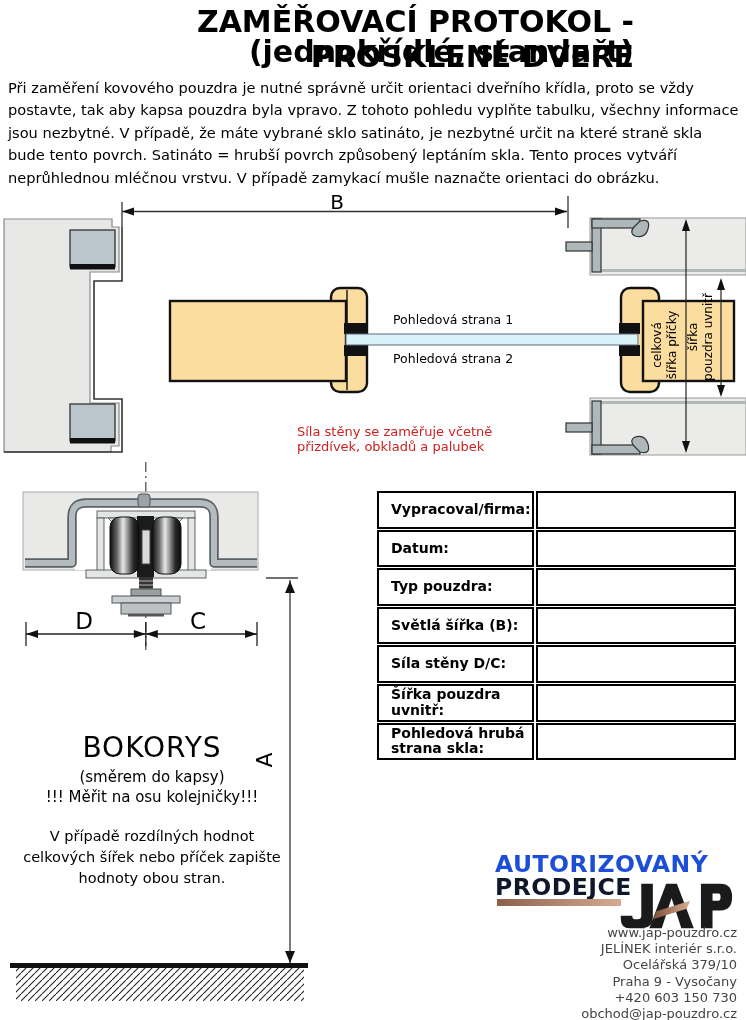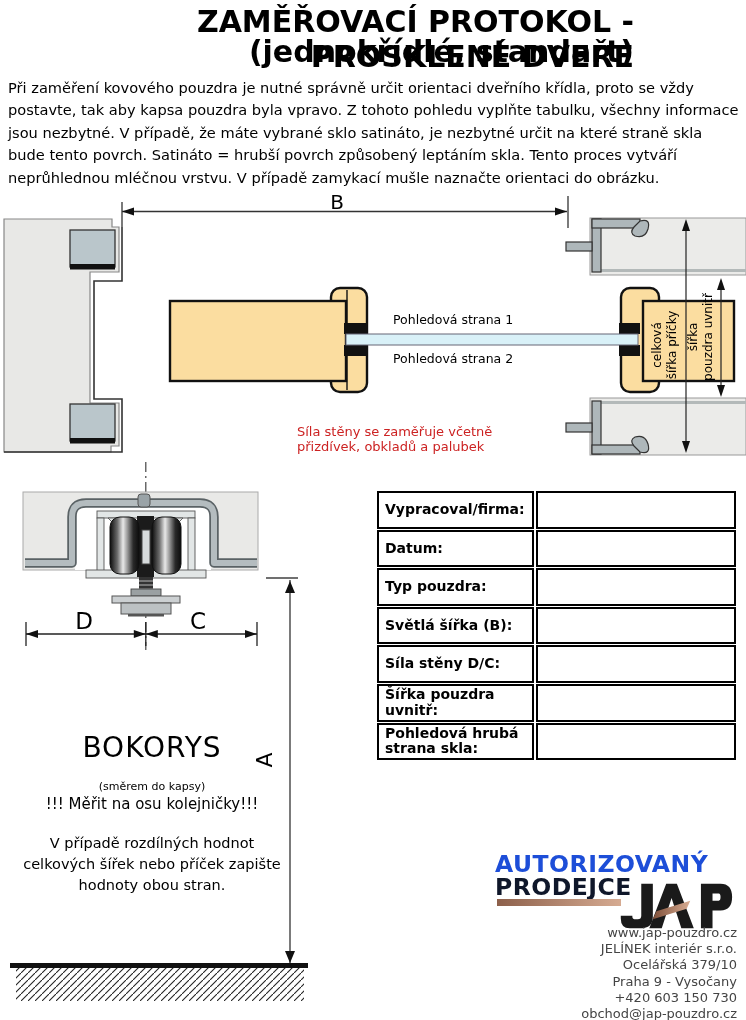--- a/index.html
+++ b/index.html
@@ -11,27 +11,27 @@
   .title2{top:34px;}
   .intro{left:8px;top:77px;width:734px;font-size:14.6px;line-height:22.4px;}
 
   svg{display:block;}
   svg text{font-family:"DejaVu Sans","Liberation Sans",sans-serif;}
 
   
   .form-table{left:377px;top:491px;width:362px;}
   .trow{display:flex;margin-bottom:1px;}
   .tlabel{box-sizing:border-box;width:157px;height:37.6px;border:2.6px solid #000;
-          display:flex;align-items:center;padding-left:6px;font-size:14px;font-weight:bold;line-height:15.5px;}
+          display:flex;align-items:center;padding-left:12px;font-size:14px;font-weight:bold;line-height:15.5px;}
   .tvalue{box-sizing:border-box;width:200px;height:37.6px;border:2.6px solid #000;margin-left:2px;background:#fff;}
 
   
   .bok{left:8px;top:731px;width:288px;text-align:center;}
   .bok-h{font-size:28px;letter-spacing:1px;}
-  .bok-s{font-size:11px;margin-top:16px;}
+  .bok-s{font-size:15px;margin-top:4px;}
   .bok-n{font-size:15px;margin-top:2px;}
   .bok-p{font-size:14.5px;margin-top:20px;padding:0 14px;line-height:21px;}
 
   
   .auth1{left:495px;top:850px;width:200px;font-size:23.5px;font-weight:bold;color:#1d4ed8;letter-spacing:0.5px;}
   .auth2{left:495px;top:873px;width:200px;font-size:23.5px;font-weight:bold;color:#0f172a;letter-spacing:0.5px;}
   .copper-bar{left:497px;top:899px;width:124px;height:6.5px;
               background:linear-gradient(90deg,#8d604b,#d6ab92);}
   .jap-logo{left:619px;top:883px;}
   .contact{right:9px;top:925px;text-align:right;font-size:13px;line-height:16.2px;color:#444;}

